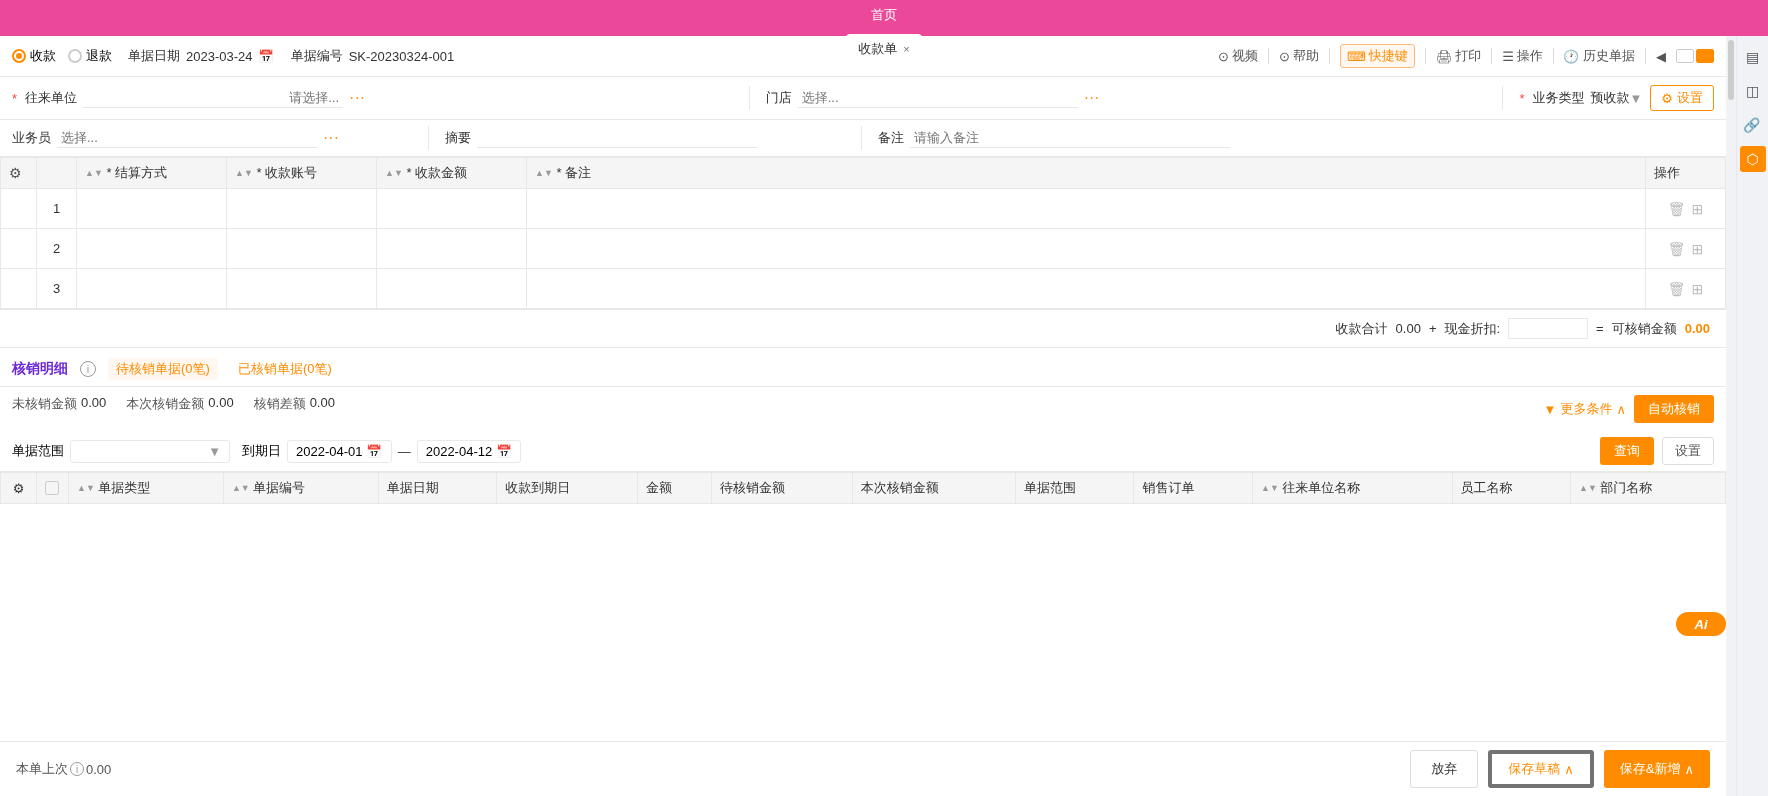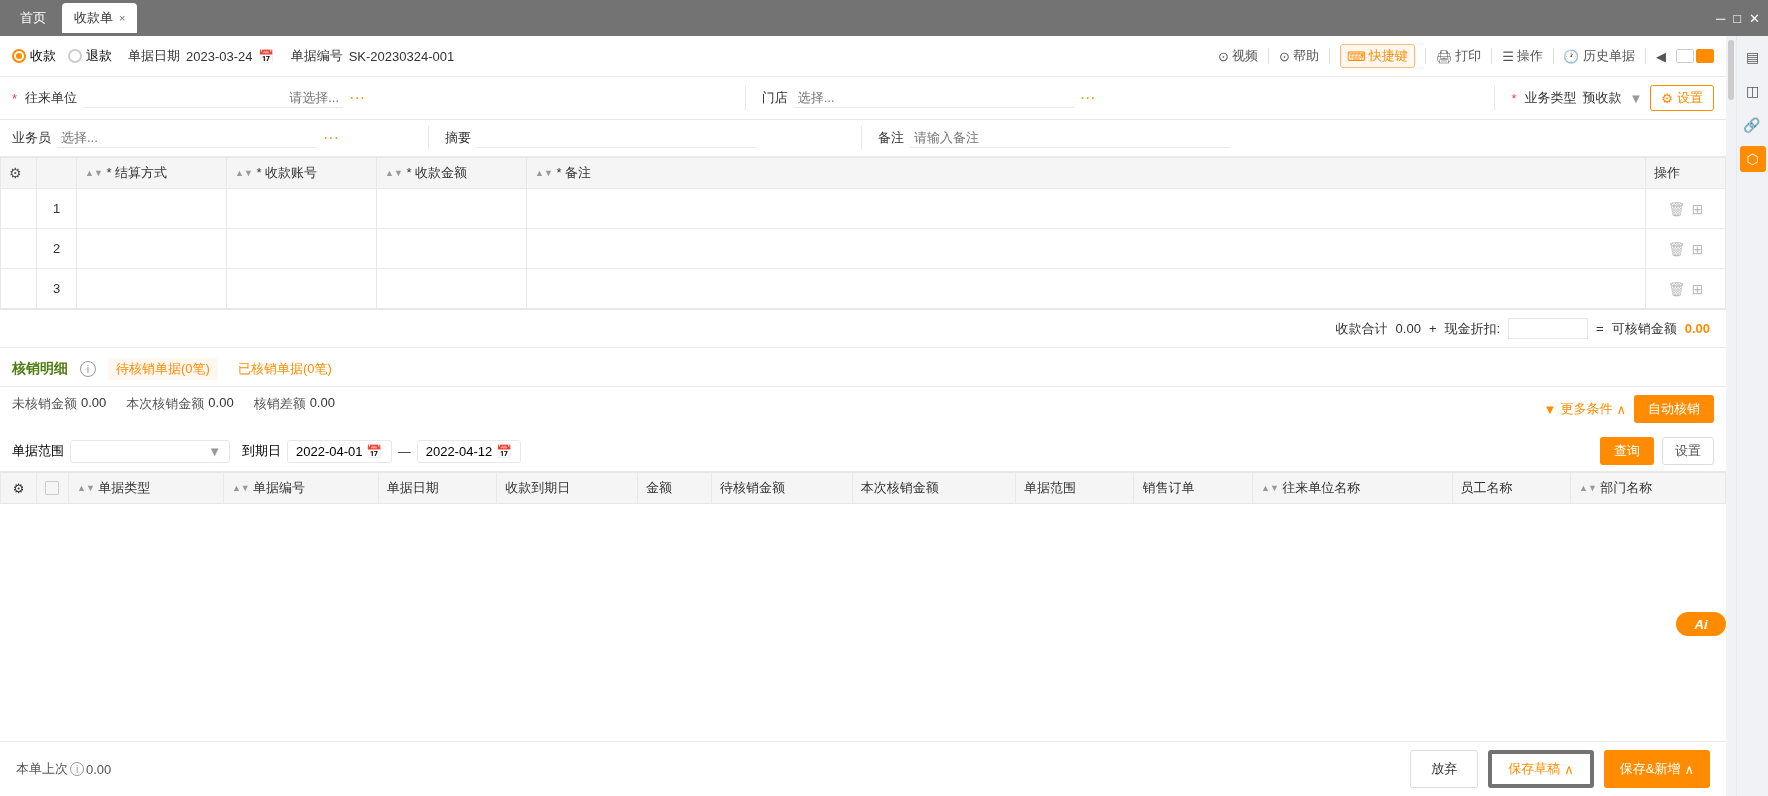--- a/index.html
+++ b/index.html
@@ -2,24 +2,25 @@
 <html><head>
   <meta charset="utf-8">
   <style>
     * { box-sizing: border-box; margin: 0; padding: 0; font-family: 'Microsoft YaHei', Arial, sans-serif; font-size: 13px; }
     body { background: #f0f2f5; width: 1768px; height: 796px; overflow: hidden; }
 
     
     .tab-bar {
       display: flex;
       align-items: center;
-      background: #737373;
+      background: #ec4899;
       height: 36px;
       padding: 0 8px;
       gap: 4px;
+      flex-direction: column;
     }
     .tab-item {
       display: flex;
       align-items: center;
       padding: 6px 12px;
       border-radius: 4px 4px 0 0;
       cursor: pointer;
       color: #fff;
       font-size: 13px;
       gap: 6px;
@@ -178,21 +179,21 @@
     }
     .field-separator {
       width: 1px;
       height: 24px;
       background: #e8e8e8;
       margin: 0 16px;
     }
     .type-select {
       display: flex;
       align-items: center;
-      gap: 8px;
+      gap: 0;
     }
     .type-value {
       color: #333;
     }
     .chevron-icon {
       color: #999;
       cursor: pointer;
     }
     .settings-btn {
       background: #fff;
@@ -293,21 +294,21 @@
     .verify-header {
       display: flex;
       align-items: center;
       padding: 10px 12px 6px;
       gap: 12px;
       border-bottom: 1px solid #e8e8e8;
     }
     .verify-title {
       font-size: 14px;
       font-weight: bold;
-      color: #4d7c0f;
+      color: #6d28d9;
     }
     .info-icon {
       width: 16px;
       height: 16px;
       border-radius: 50%;
       border: 1px solid #999;
       color: #999;
       display: inline-flex;
       align-items: center;
       justify-content: center;

